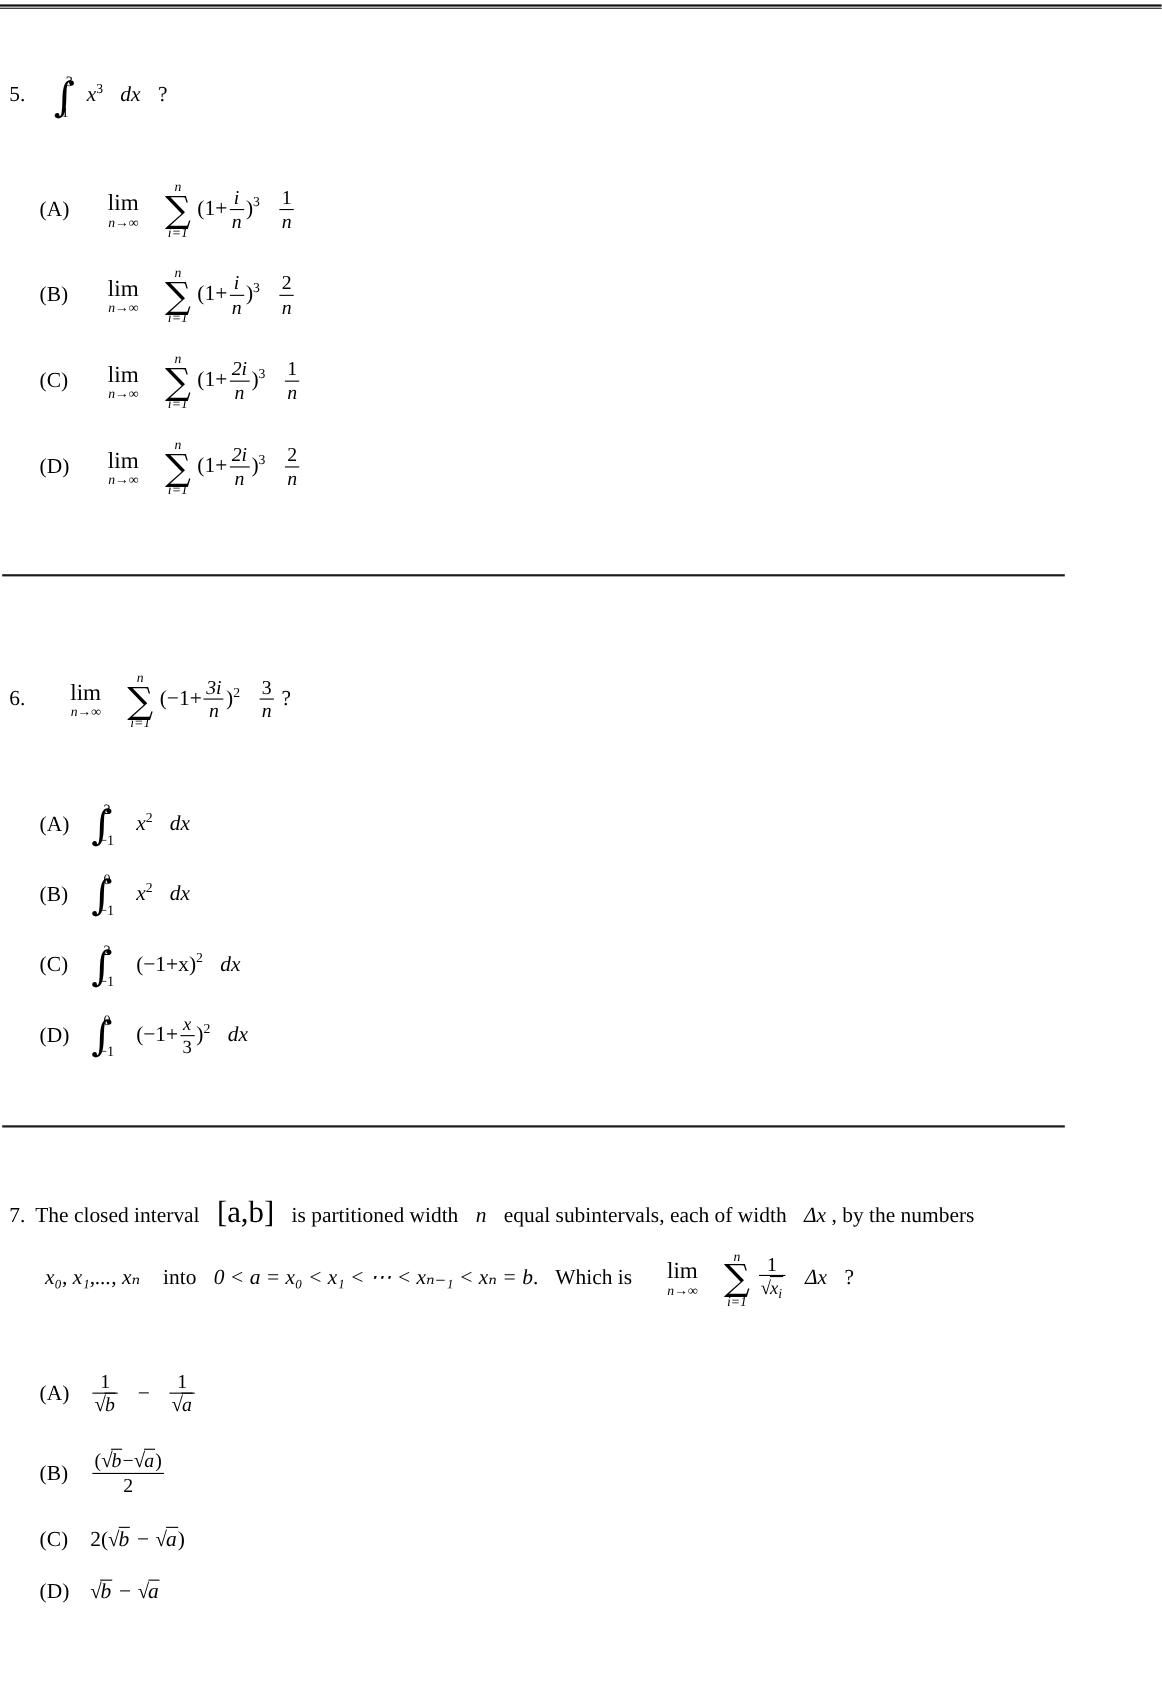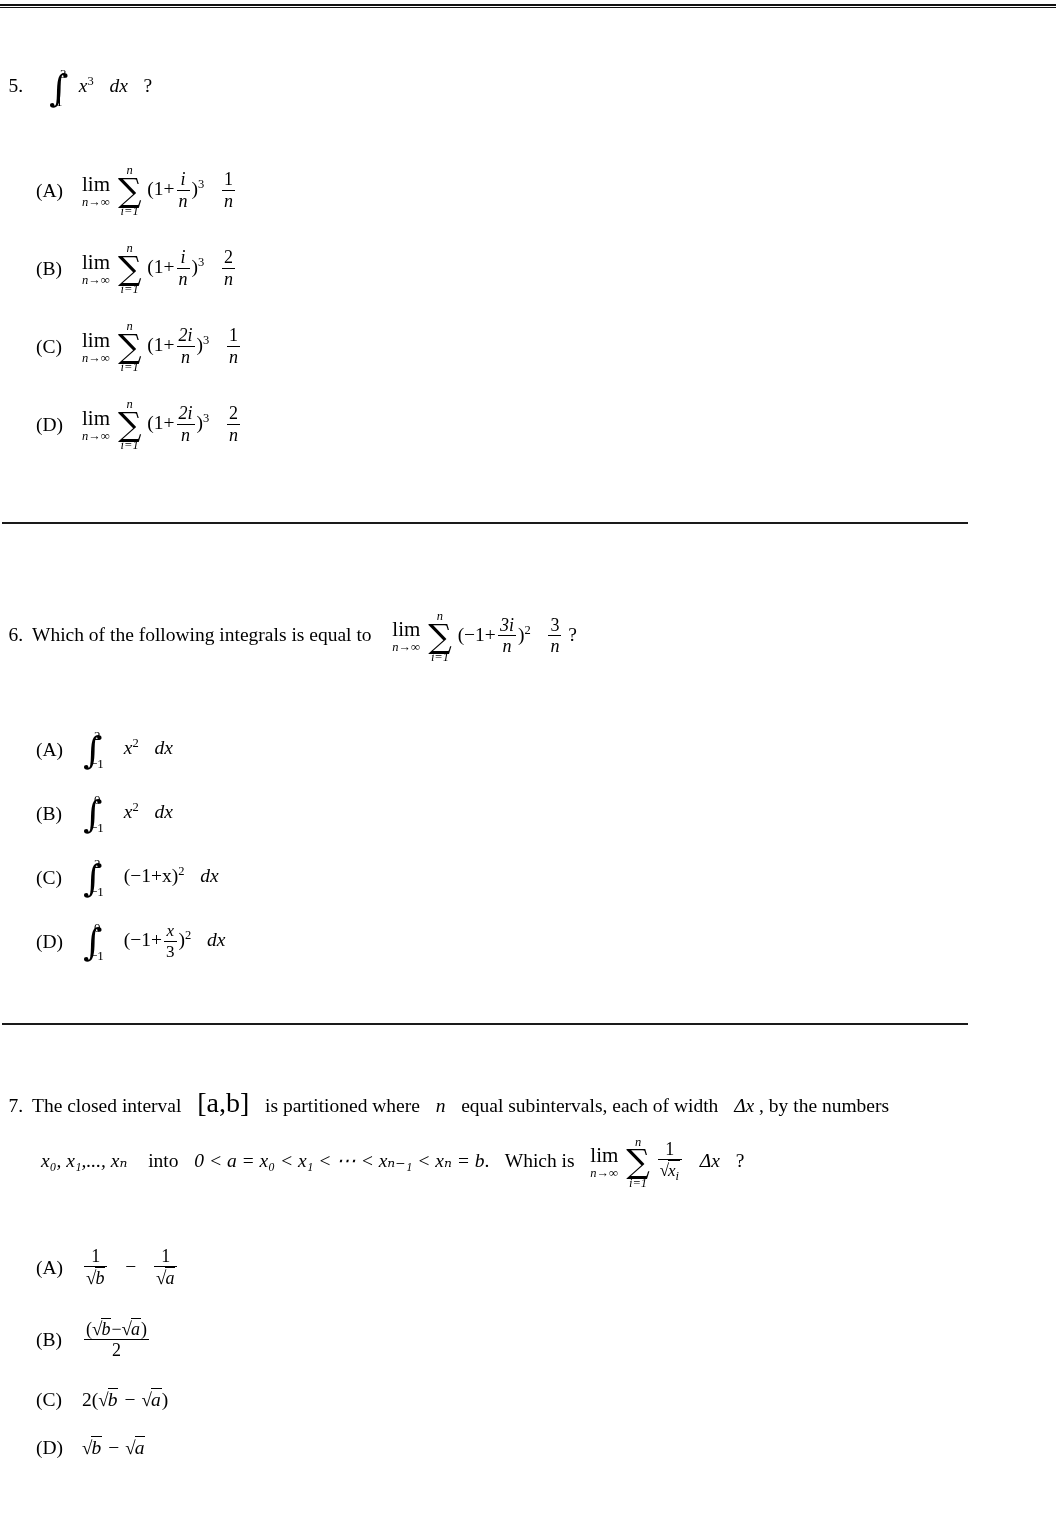--- a/index.html
+++ b/index.html
@@ -112,23 +112,23 @@
     font-family: "Liberation Serif", "DejaVu Serif", serif;
     white-space: nowrap;
   }
   .mi { font-style: italic; }
   .mn { font-style: normal; }
 
   
   .limop {
     display: inline-block;
     vertical-align: middle;
-    text-align: left;
+    text-align: right;
     position: relative;
-    margin: 0 0;
+    margin: 0 16px;
   }
   .limop .lim-main {
     display: block;
     font-size: 21px;
     line-height: 1;
     font-style: normal;
   }
   .limop .lim-sub {
     display: block;
     font-size: 12.5px;
@@ -362,21 +362,20 @@
 
 </div>
 
 <div class="divider d1"></div>
 
 <div class="question" id="q6">
   <div class="qline">
     <div class="qnum">6.</div>
     <div class="qbody">
       <span class="qtext math">
-        <span>Which of the following integrals is equal to</span>
         <span class="sp-wide"></span>
         <span class="limop">
           <span class="lim-main">lim</span>
           <span class="lim-sub">n→∞</span>
         </span>
         <span class="sumop">
           <span class="sum-top">n</span>
           <span class="sum-sym">∑</span>
           <span class="sum-bot">i=1</span>
         </span>
@@ -457,21 +456,21 @@
 
 <div class="question" id="q7">
   <div class="qline">
     <div class="qnum">7.</div>
     <div class="qbody">
       <span class="qtext math">
         <span>The closed interval</span>
         <span class="sp"></span>
         <span class="mi brk">[a,b]</span>
         <span class="sp"></span>
-        <span>is partitioned where</span>
+        <span>is partitioned width</span>
         <span class="sp"></span>
         <span class="mi">n</span>
         <span class="sp"></span>
         <span>equal subintervals, each of width</span>
         <span class="sp"></span>
         <span class="mi">Δx</span>
         <span>, by the numbers</span>
       </span>
     </div>
   </div>

